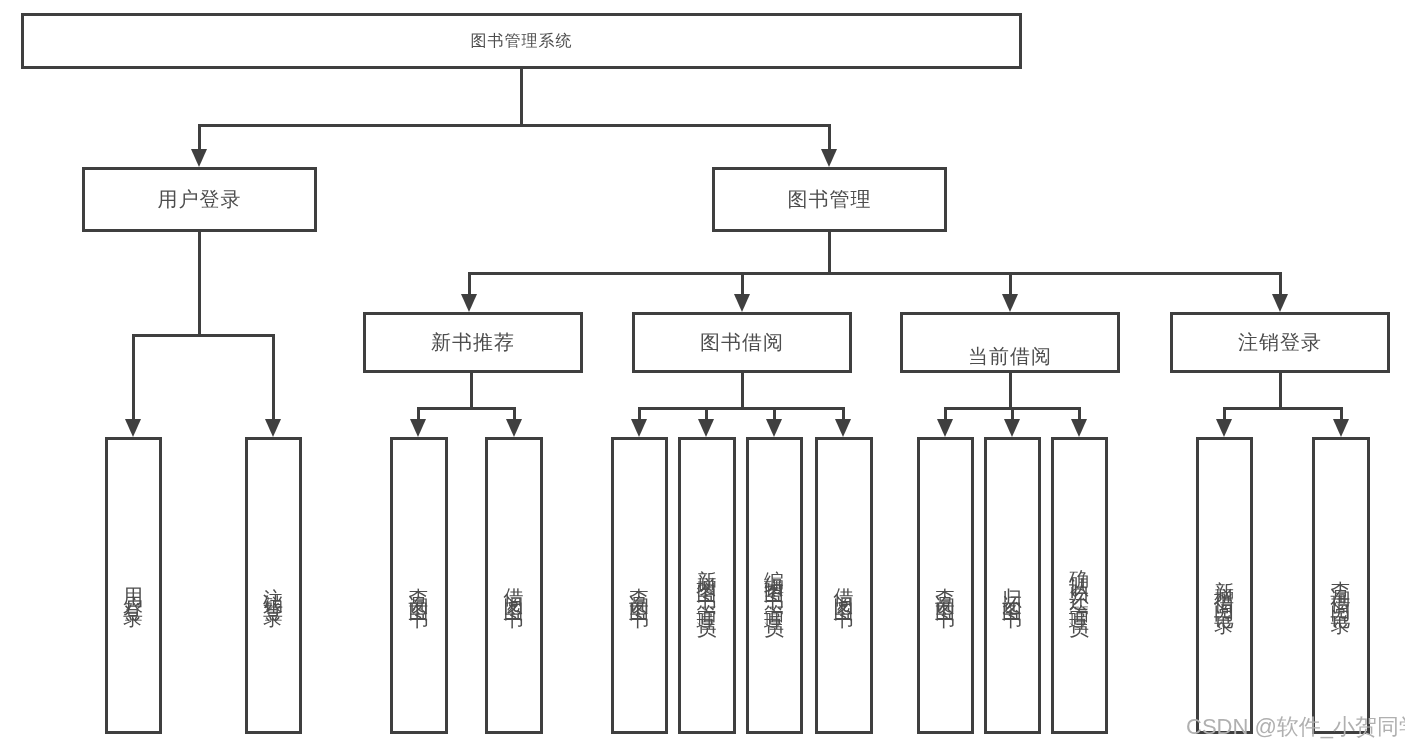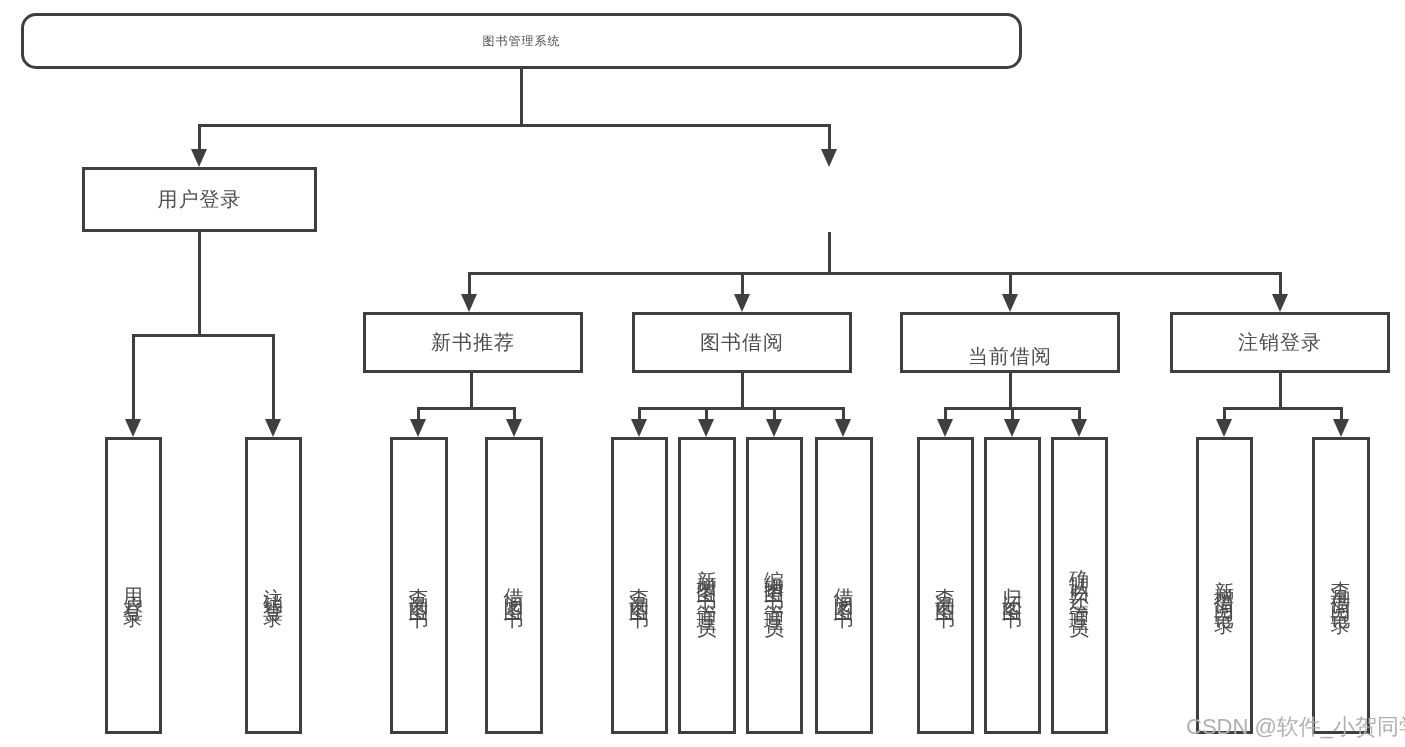--- a/index.html
+++ b/index.html
@@ -15,21 +15,21 @@
     position:absolute;
     box-sizing:border-box;
     border:3px solid var(--line, #3f3f3f);
     background:#ffffff;
     display:flex;
     align-items:center;
     justify-content:center;
     color: var(--text, #4a4a4a);
   }
   .box.h { font-size:20px; letter-spacing:1px; }
-  .box.root-box { font-size:12px; letter-spacing:1px;border-radius:15px; }
+  .box.root-box { font-size:16px; letter-spacing:1px; }
   .box.leaf {
     writing-mode: vertical-rl;
     font-size:20px;
     letter-spacing:7px;
     line-height:1;
   }
   .hline, .vline { position:absolute; background: var(--line, #3f3f3f); }
   .arrow {
     position:absolute;
     width:0; height:0;
@@ -56,20 +56,23 @@
 
   <div class="vline" style="left:520px; top:69px;  width:3px;  height:58px;"></div>
   <div class="hline" style="left:198px; top:124px; width:633px; height:3px;"></div>
   <div class="vline" style="left:198px; top:124px; width:3px;  height:28px;"></div>
   <div class="arrow" style="left:191px; top:149px;"></div>
   <div class="vline" style="left:828px; top:124px; width:3px;  height:28px;"></div>
   <div class="arrow" style="left:821px; top:149px;"></div>
 
   <div class="box h" style="left:82px; top:167px; width:235px; height:65px;">
     <span>用户登录</span>
+  </div>
+  <div class="box h" style="left:712px; top:167px; width:235px; height:65px;">
+    <span>图书管理</span>
   </div>
 
   <div class="vline" style="left:198px; top:232px; width:3px;  height:105px;"></div>
   <div class="hline" style="left:132px; top:334px; width:143px; height:3px;"></div>
   <div class="vline" style="left:132px; top:334px; width:3px;  height:88px;"></div>
   <div class="arrow" style="left:125px; top:419px;"></div>
   <div class="vline" style="left:272px; top:334px; width:3px;  height:88px;"></div>
   <div class="arrow" style="left:265px; top:419px;"></div>
 
   <div class="vline" style="left:828px;  top:232px; width:3px;   height:43px;"></div>

